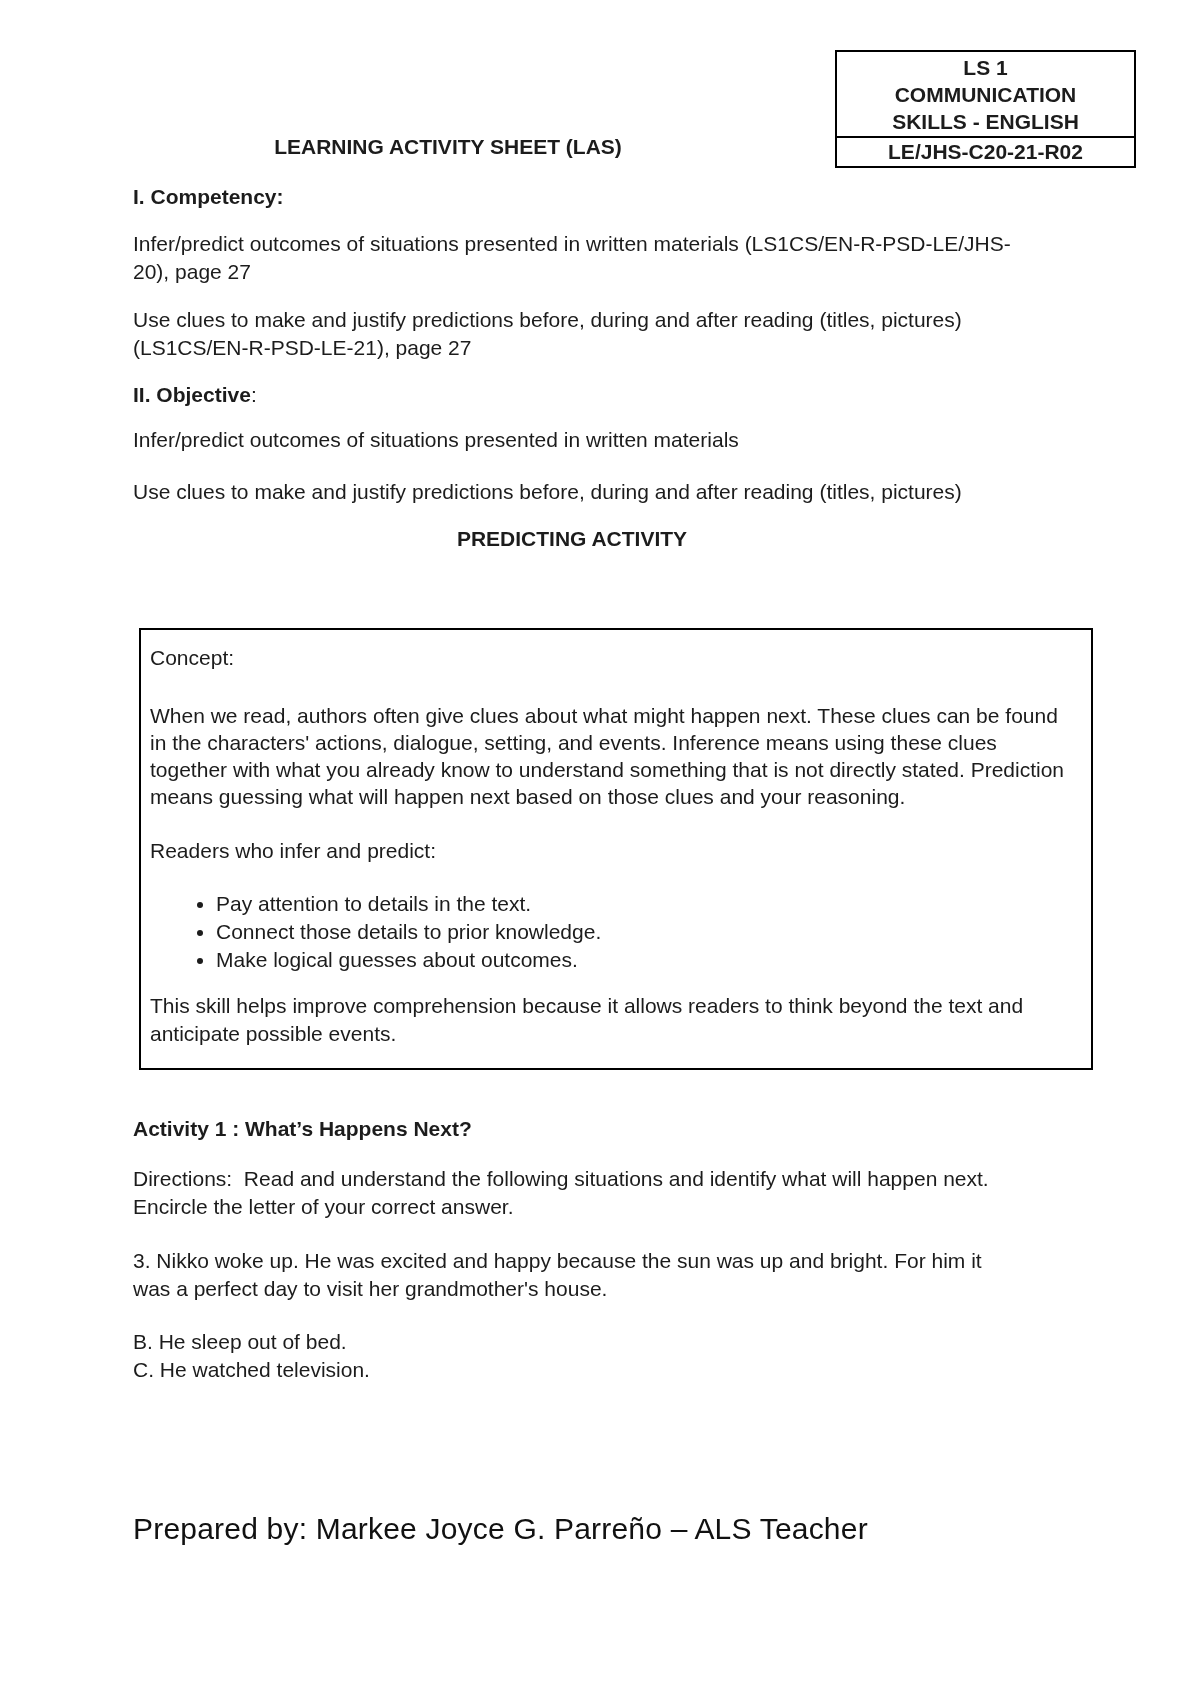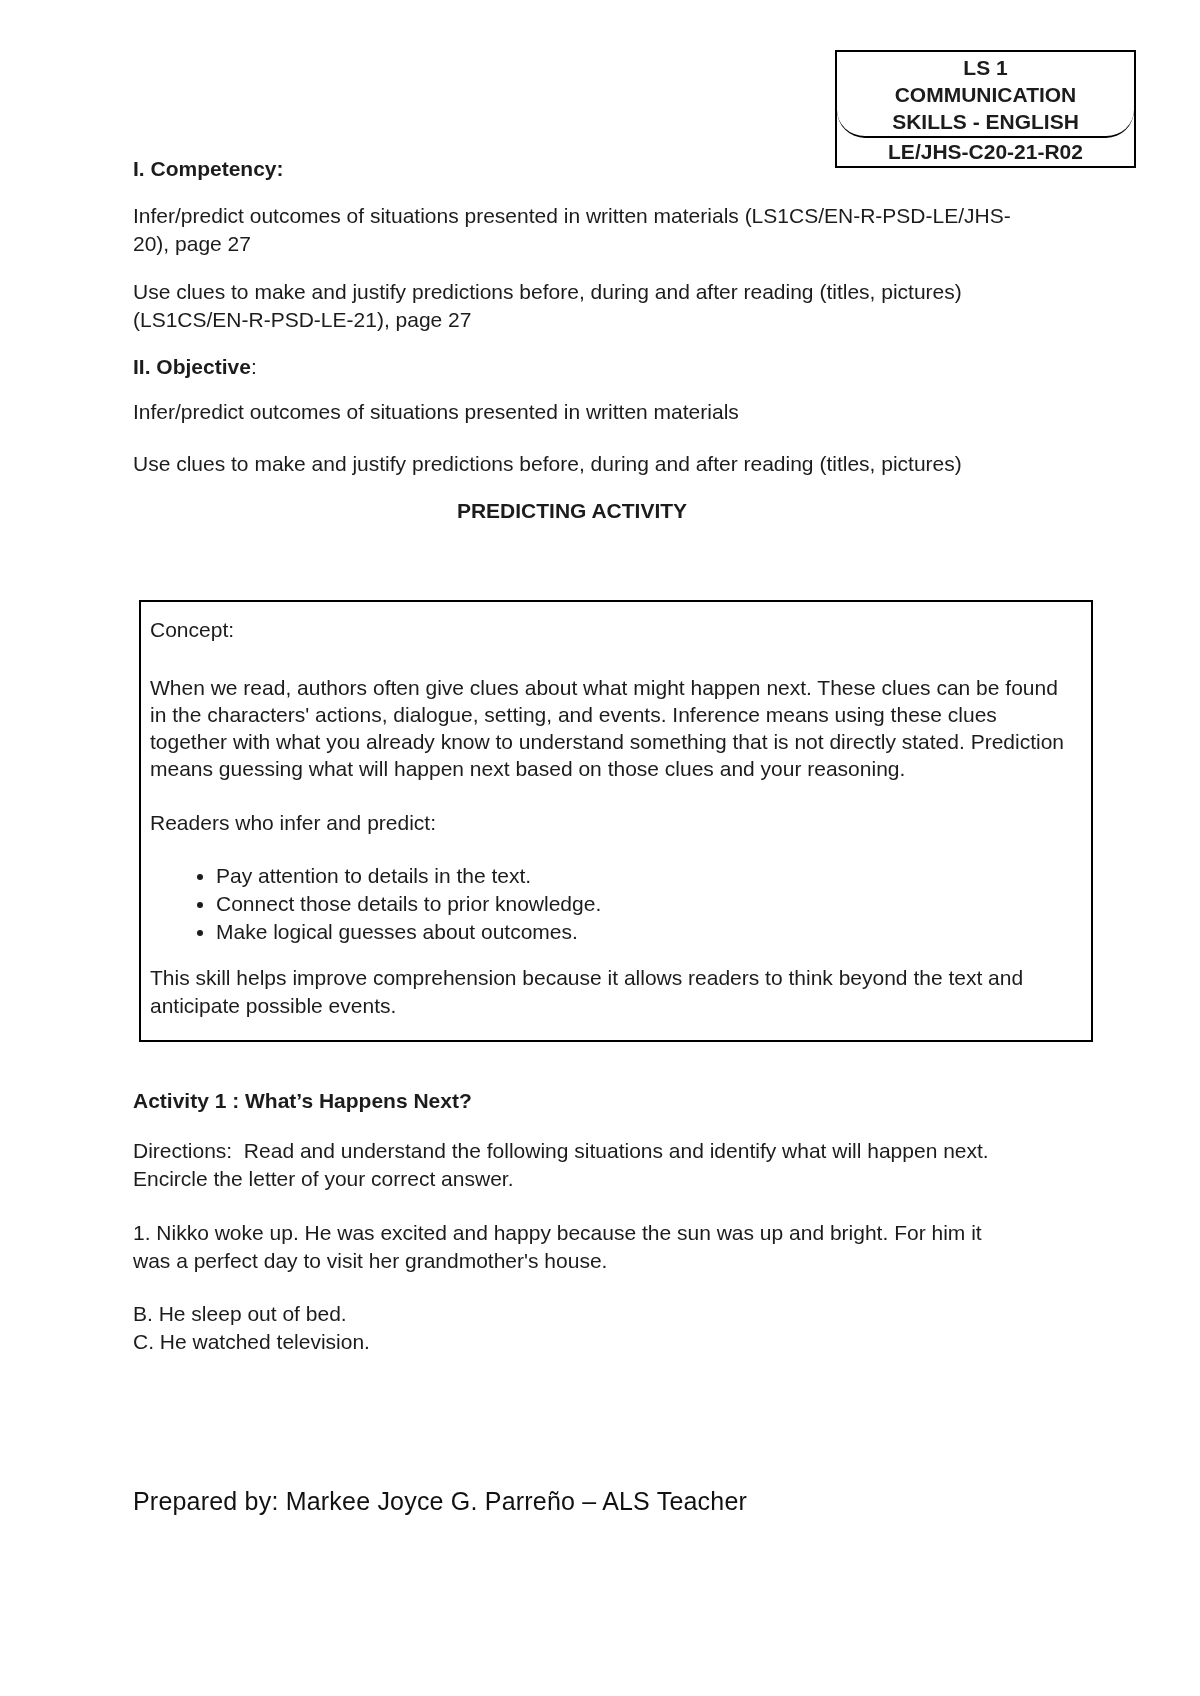--- a/index.html
+++ b/index.html
@@ -19,21 +19,21 @@
   .header-box {
     position: absolute;
     left: 835px;
     top: 50px;
     width: 301px;
     box-sizing: border-box;
     border: 2px solid #000;
     text-align: center;
     font-weight: bold;
   }
-  .hb-top { padding: 2px 4px 1px 4px; line-height: 27px; border-bottom: 2px solid #000; border-radius: 28px; }
+  .hb-top { padding: 2px 4px 1px 4px; line-height: 27px; border-bottom: 2px solid #000; }
   .hb-top div { white-space: nowrap; }
   .hb-bottom { line-height: 26px; padding: 1px 4px; }
 
   
   .content {
     position: absolute;
     left: 133px;
     top: 133px;
     width: 878px;
   }
@@ -63,21 +63,21 @@
   .concept-closing { margin-top: 18px; }
 
   .activity-h { margin-top: 45px; font-weight: bold; }
   .directions { margin-top: 22px; white-space: pre-wrap; }
   .question { margin-top: 26px; }
   .choices { margin-top: 25px; }
   .choice { line-height: 28px; }
 
   .footer-line {
     margin-top: 130px;
-    font-size: 25px;
+    font-size: 30px;
     line-height: 30px;
     letter-spacing: 0.2px;
     color: #111;
   }
 </style>
 </head>
 <body>
 
 <div class="page">
 
@@ -85,20 +85,21 @@
     <div class="hb-top">
       <div>LS 1</div>
       <div>COMMUNICATION</div>
       <div>SKILLS - ENGLISH</div>
     </div>
     <div class="hb-bottom">LE/JHS-C20-21-R02</div>
   </div>
 
   <div class="content">
 
+    <div class="doc-title">LEARNING ACTIVITY SHEET (LAS)</div>
 
     <div class="h-comp">I. Competency:</div>
     <div class="p-comp-1">Infer/predict outcomes of situations presented in written materials (LS1CS/EN-R-PSD-LE/JHS-20), page 27</div>
     <div class="p-comp-2">Use clues to make and justify predictions before, during and after reading (titles, pictures) (LS1CS/EN-R-PSD-LE-21), page 27</div>
 
     <div class="h-obj"><span class="bold-part">II. Objective</span><span>:</span></div>
     <div class="p-obj-1">Infer/predict outcomes of situations presented in written materials</div>
     <div class="p-obj-2">Use clues to make and justify predictions before, during and after reading (titles, pictures)</div>
 
     <div class="sec-title">PREDICTING ACTIVITY</div>
@@ -110,21 +111,21 @@
       <ul class="bullets">
         <li>Pay attention to details in the text.</li>
         <li>Connect those details to prior knowledge.</li>
         <li>Make logical guesses about outcomes.</li>
       </ul>
       <div class="concept-closing">This skill helps improve comprehension because it allows readers to think beyond the text and anticipate possible events.</div>
     </div>
 
     <div class="activity-h">Activity 1 : What’s Happens Next?</div>
     <div class="directions">Directions:  Read and understand the following situations and identify what will happen next. Encircle the letter of your correct answer.</div>
-    <div class="question">1. Nikko woke up. He was excited and happy because the sun was up and bright. For him it was a perfect day to visit her grandmother's house.</div>
+    <div class="question">3. Nikko woke up. He was excited and happy because the sun was up and bright. For him it was a perfect day to visit her grandmother's house.</div>
 
     <div class="choices">
       <div class="choice">B. He sleep out of bed.</div>
       <div class="choice">C. He watched television.</div>
     </div>
 
     <div class="footer-line">Prepared by: Markee Joyce G. Parreño – ALS Teacher</div>
 
   </div>
 </div>

